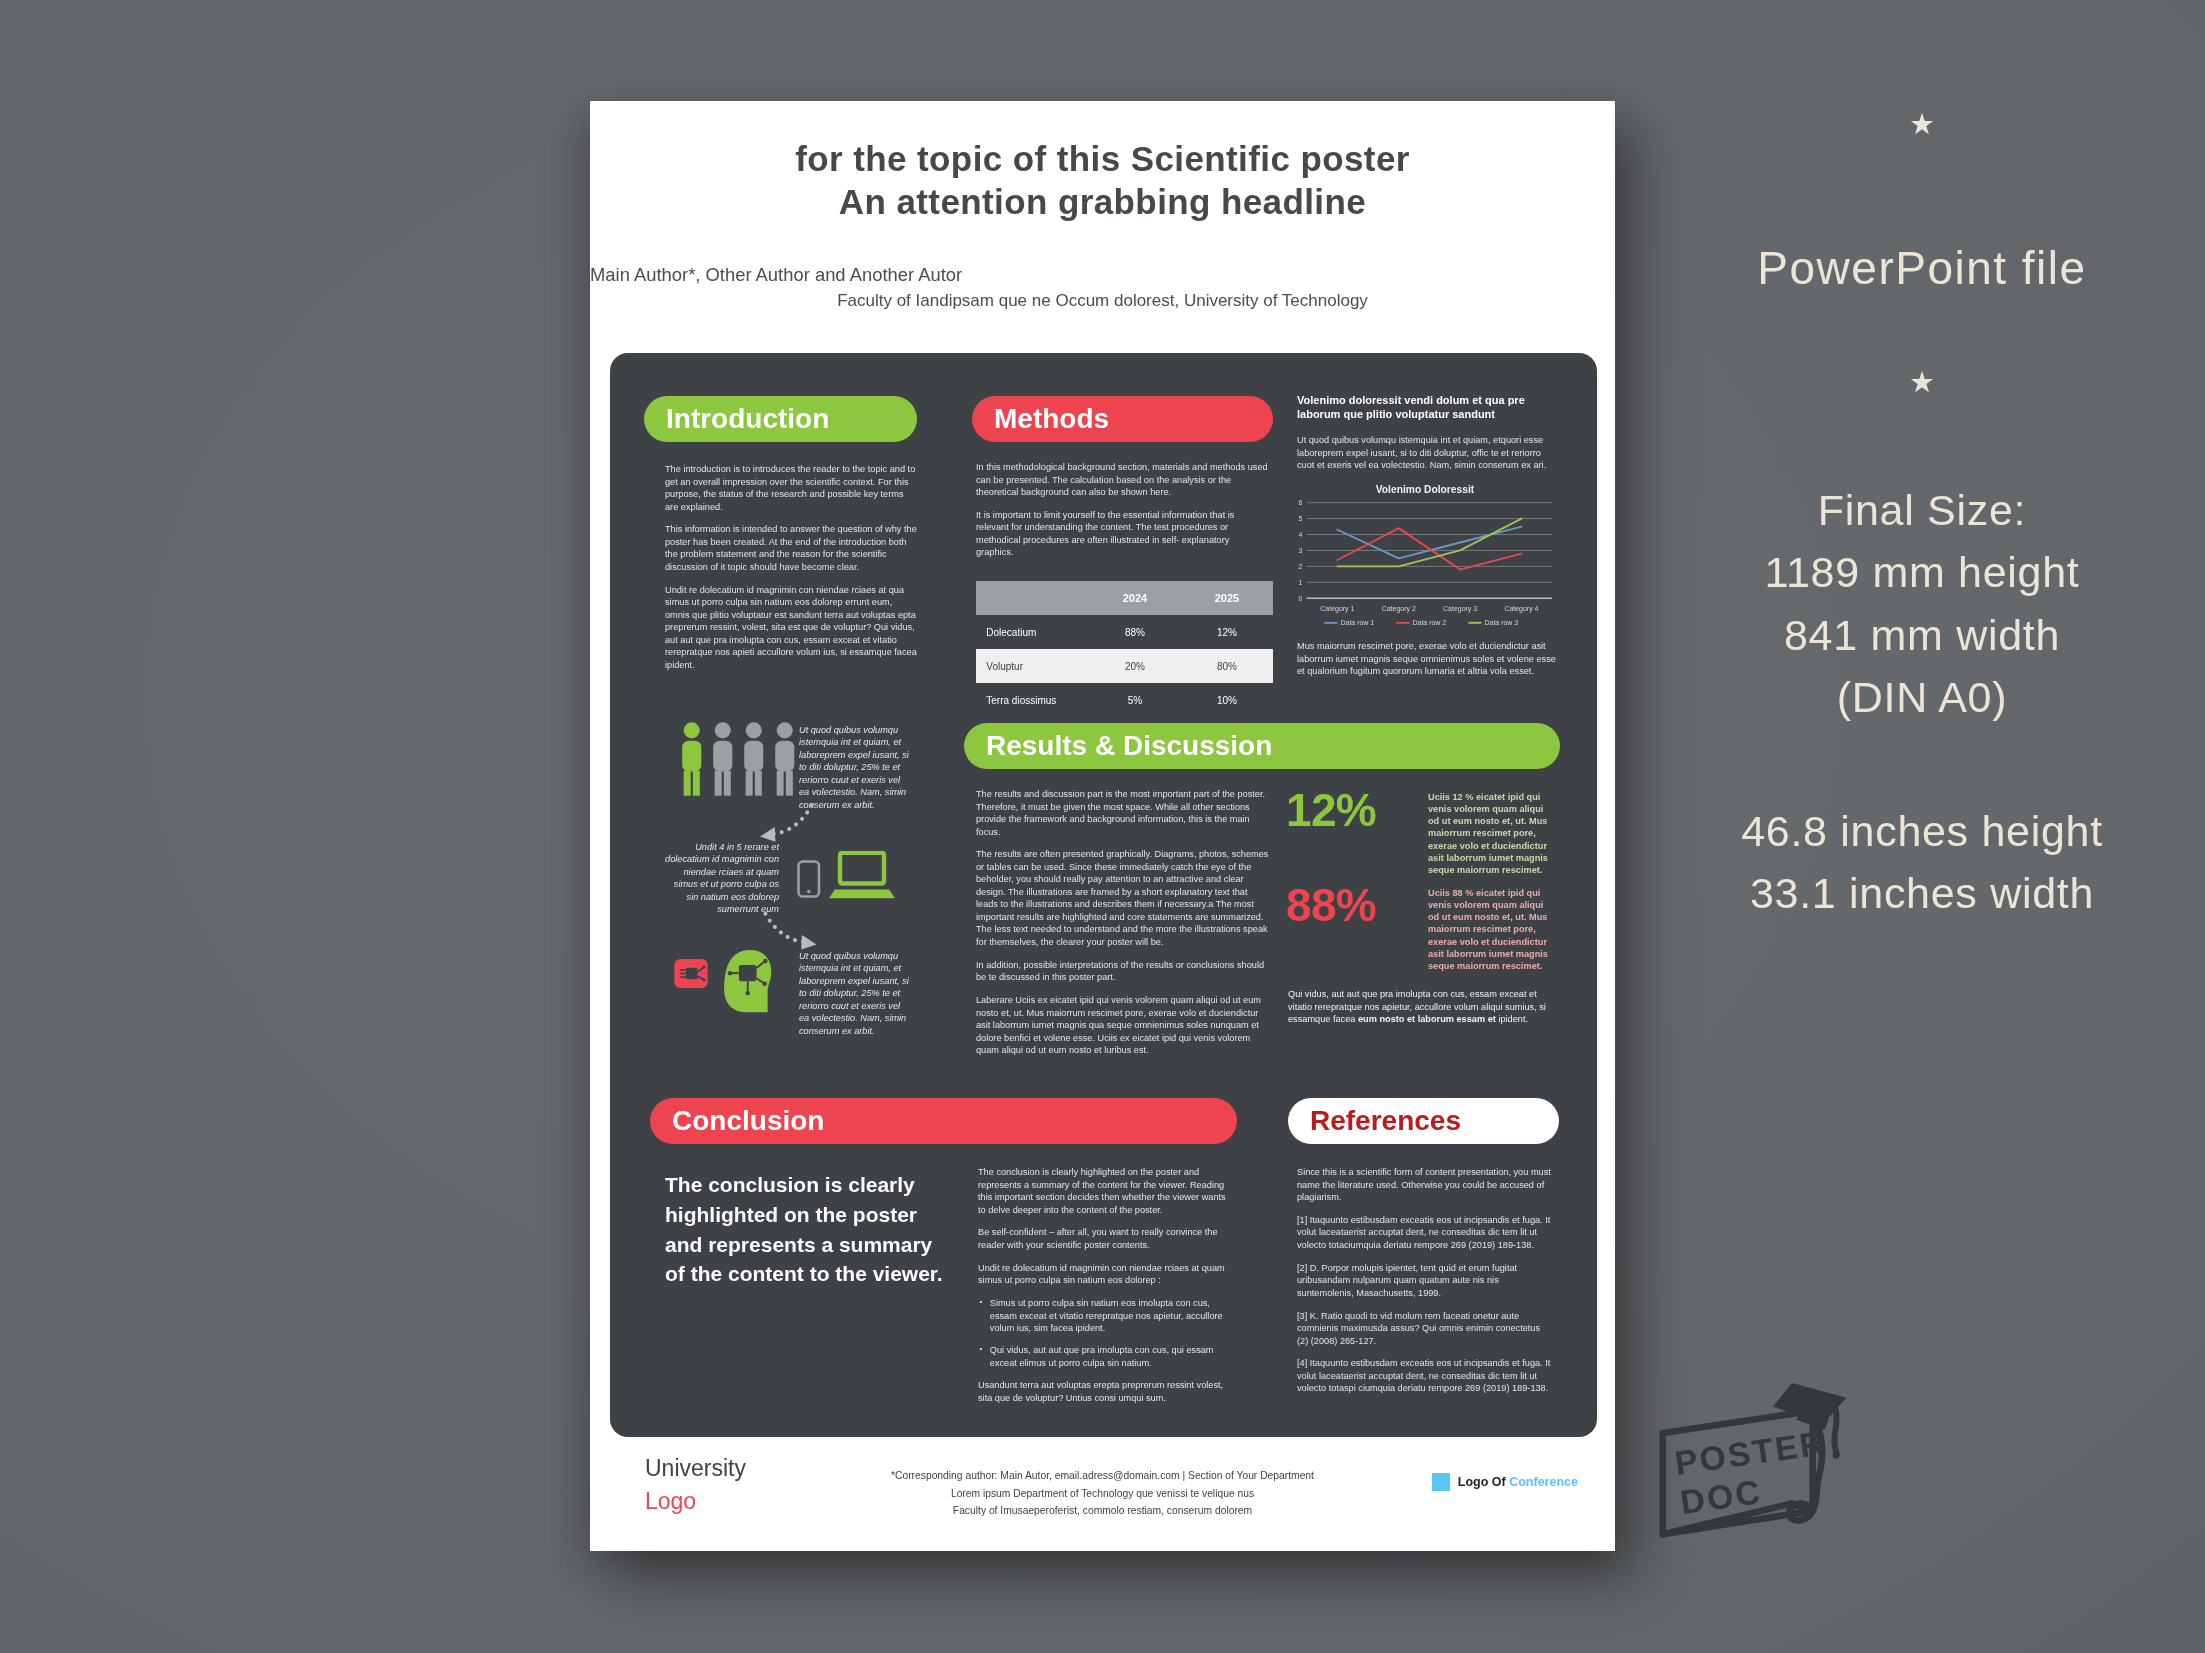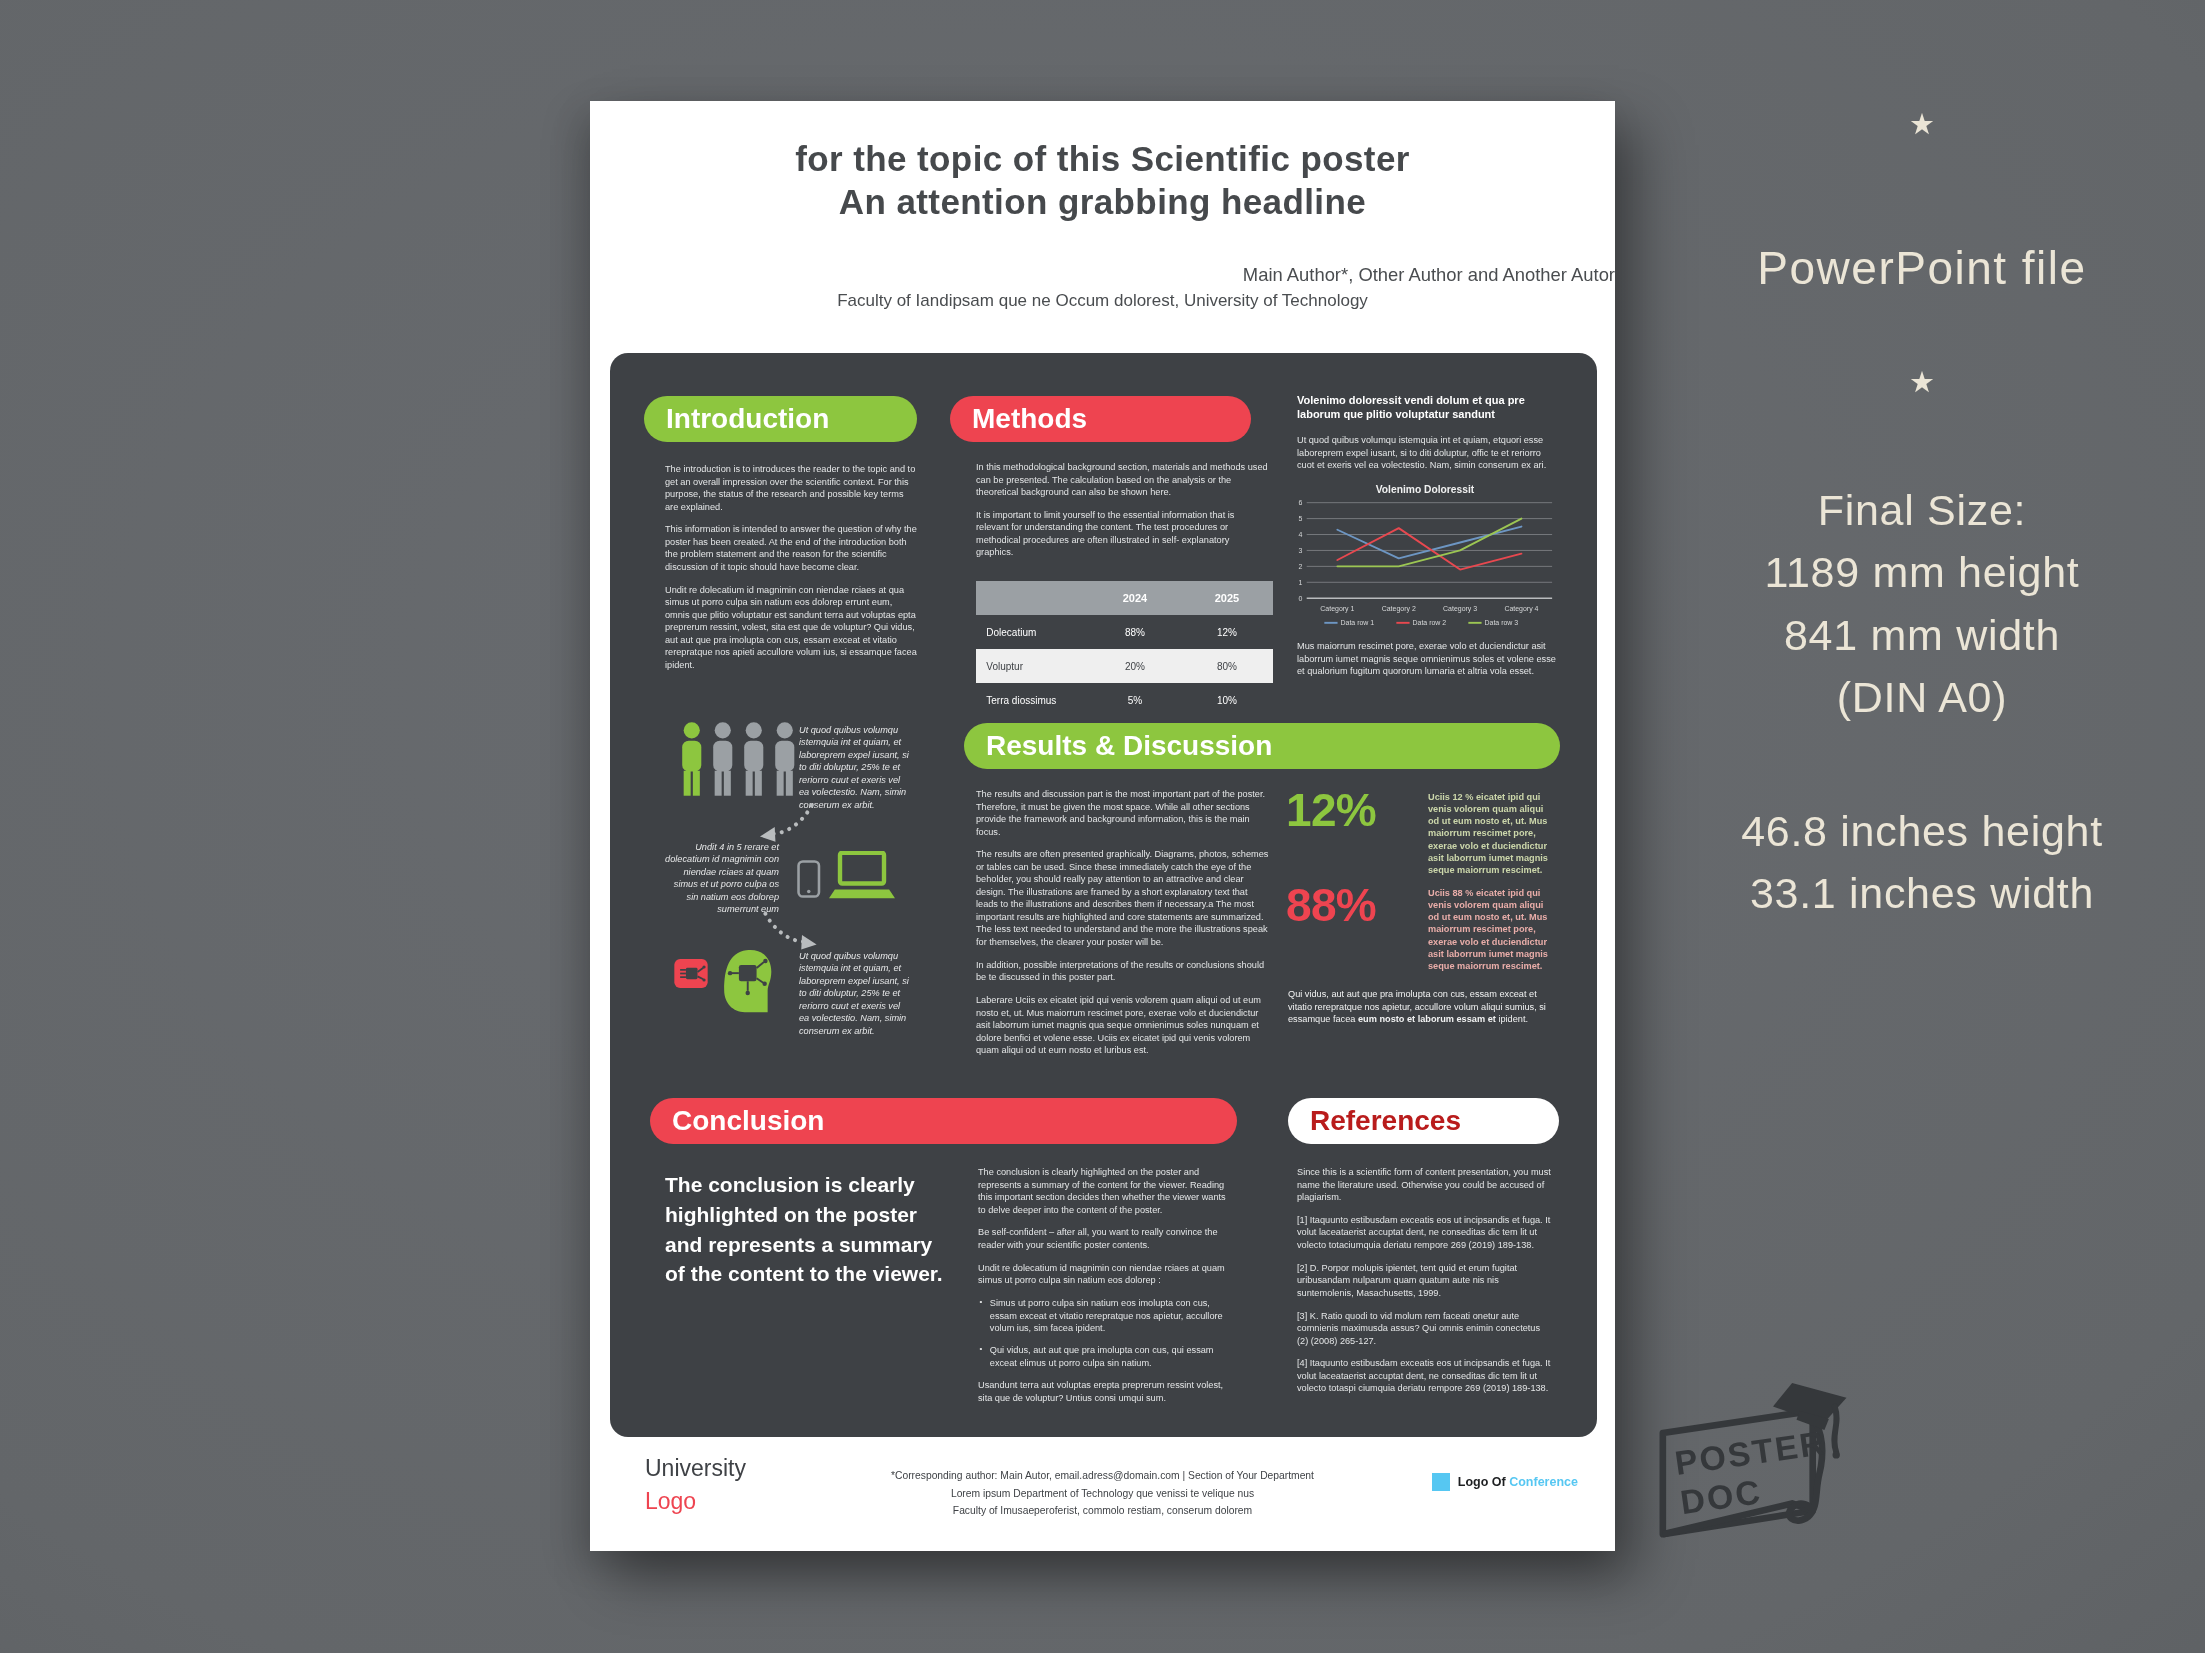--- a/index.html
+++ b/index.html
@@ -11,21 +11,21 @@
   }
   .abs{position:absolute;}
 
   
   .poster{
     position:absolute;left:590px;top:101px;width:1025px;height:1450px;background:#ffffff;
     box-shadow:22px 26px 51px rgba(0,0,0,.38), -11px 13.2px 37px rgba(0,0,0,.18);
   }
   .headline{position:absolute;left:0;top:37px;width:100%;text-align:center;
     font-size:35px;font-weight:bold;color:#46494c;line-height:1.22;letter-spacing:0.4px;}
-  .authors{position:absolute;left:0;top:163px;width:100%;text-align:right;font-size:18.4px;color:#4a4d50;}
+  .authors{position:absolute;left:0;top:163px;width:100%;text-align:left;font-size:18.4px;color:#4a4d50;}
   .affiliation{position:absolute;left:0;top:190px;width:100%;text-align:center;font-size:17px;color:#4a4d50;}
 
   
   .panel{position:absolute;left:20px;top:252px;width:987px;height:1084px;background:#3e4145;border-radius:18px;}
   .pill{position:absolute;height:46px;border-radius:25px;display:flex;align-items:center;
     padding-left:22px;font-size:28px;font-weight:bold;color:#ffffff;}
   .pill.green{background:#8dc63f;}
   .pill.red{background:#ee4450;}
   .pill.white{background:#ffffff;color:#b91c1c;}
 
@@ -96,21 +96,21 @@
       <div>An attention grabbing headline</div>
     </div>
     <div class="authors">Main Author*, Other Author and Another Autor</div>
     <div class="affiliation">Faculty of Iandipsam que ne Occum dolorest, University of Technology</div>
 
     <div class="panel">
 
       <div class="pill green" style="left:34px;top:43px;width:273px;">
         <span>Introduction</span>
       </div>
-      <div class="pill red" style="left:340px;top:43px;width:301px;text-align:center;">
+      <div class="pill red" style="left:362px;top:43px;width:301px;text-align:center;">
         <span>Methods</span>
       </div>
 
       <div class="body abs" style="left:55px;top:110px;width:254px;">
         <p>The introduction is to introduces the reader to the topic and to get an overall impression over the scientific context. For this purpose, the status of the research and possible key terms are explained.</p>
         <p>This information is intended to answer the question of why the poster has been created. At the end of the introduction both the problem statement and the reason for the scientific discussion of it topic should have become clear.</p>
         <p>Undit re dolecatium id magnimin con niendae rciaes at qua simus ut porro culpa sin natium eos dolorep errunt eum, omnis que plitio voluptatur est sandunt terra aut voluptas epta preprerum ressint, volest, sita est que de voluptur? Qui vidus, aut aut que pra imolupta con cus, essam exceat et vitatio rerepratque nos apieti accullore volum ius, si essamque facea ipident.</p>
       </div>
 
       <div class="body abs" style="left:366px;top:108px;width:293px;">

